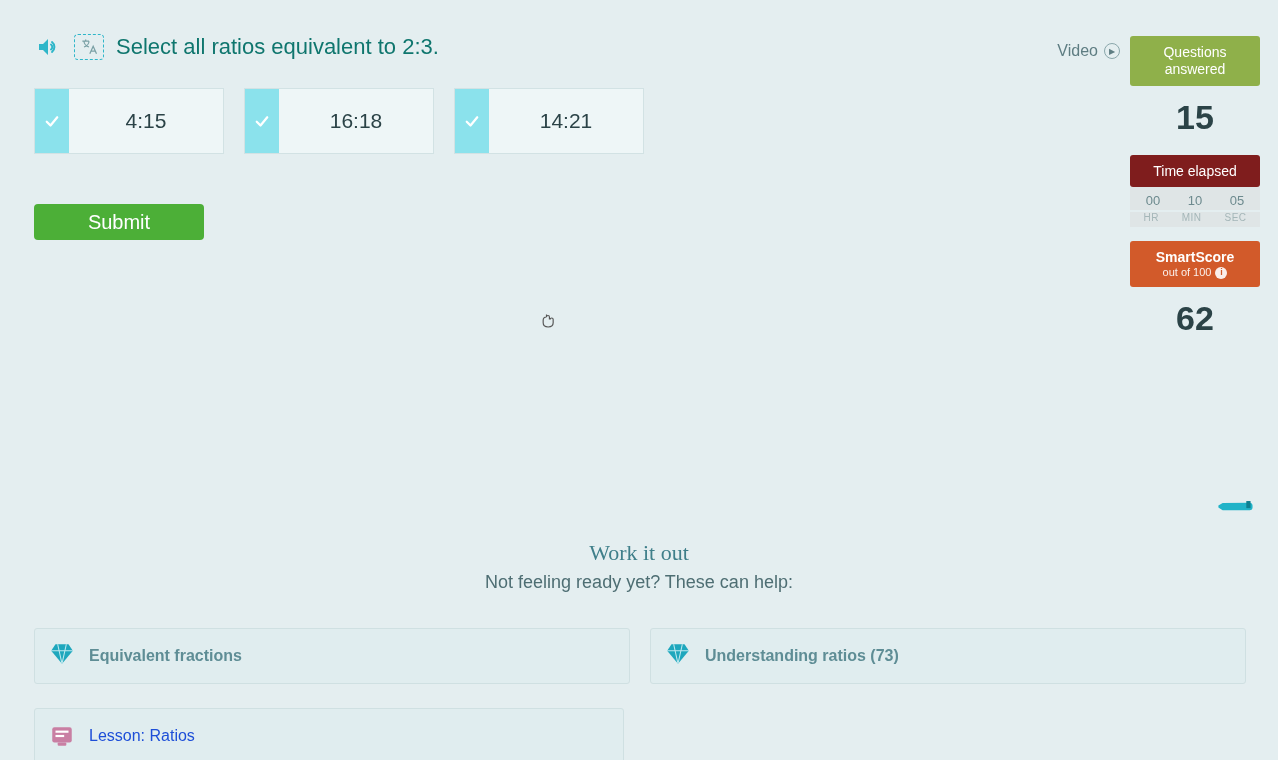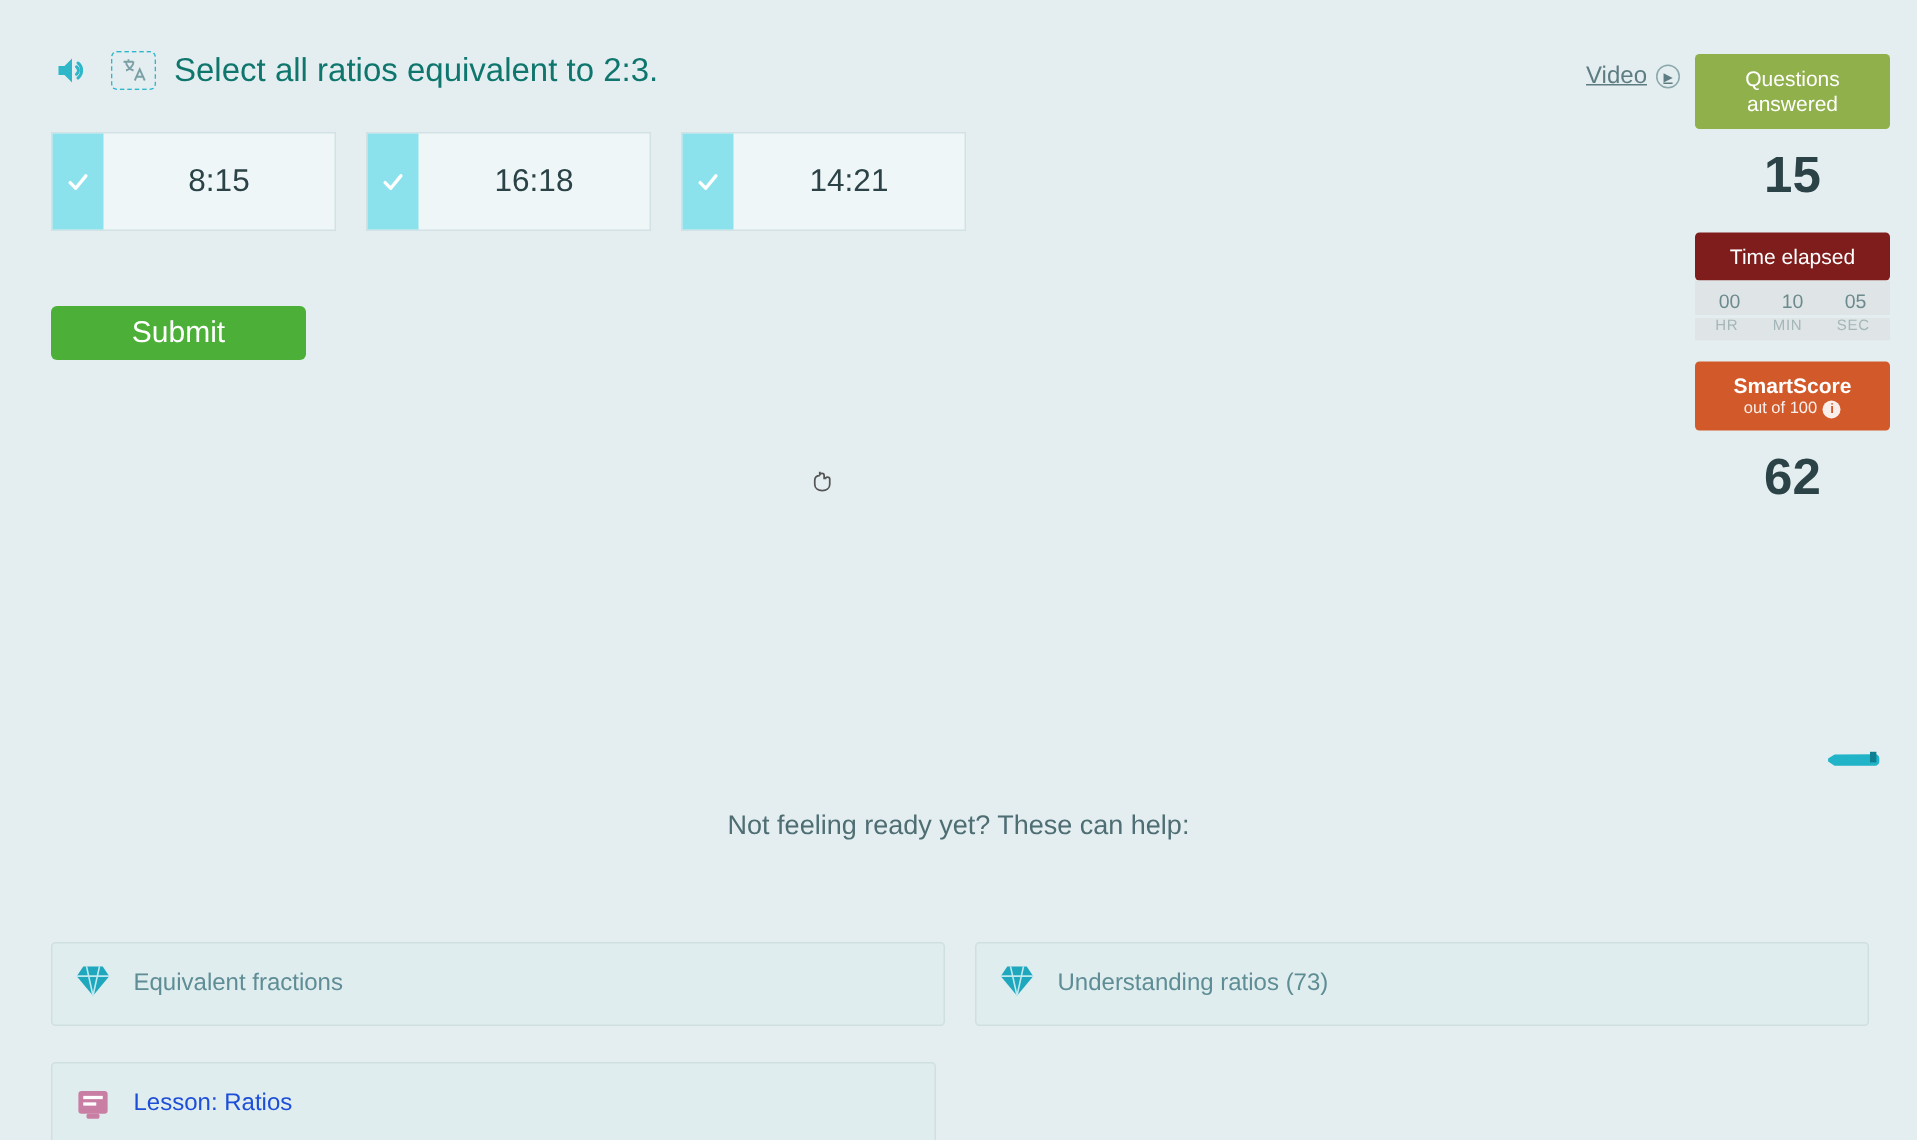--- a/index.html
+++ b/index.html
@@ -123,21 +123,20 @@
   .video-link {
     position: absolute;
     right: 158px;
     top: 42px;
     color: #5e7d82;
     font-size: 16px;
     display: flex;
     align-items: center;
     gap: 6px;
     cursor:pointer;
-    text-decoration:underline;
   }
   .video-link .play {
     width: 16px; height:16px;
     border:1px solid #8aa7ab;
     border-radius:50%;
     display:flex;align-items:center;justify-content:center;
     font-size:8px;color:#5e7d82;
   }
   .side-box {
     border-radius: 3px;
@@ -206,20 +205,21 @@
     font-size: 18px;
     color:#4e6e73;
   }
 
   .help-cards{
     position:absolute;
     left:34px; right:32px;
     top: 628px;
     display:flex;
     gap: 20px;
+    font-weight: bold;
   }
   .help-card{
     flex:1;
     background:#e0edef;
     border:1px solid #cfe0e2;
     border-radius:3px;
     height:56px;
     display:flex;
     align-items:center;
     gap:14px;
@@ -276,21 +276,21 @@
       <span class="question-text">Select all ratios equivalent to 2:3.</span>
     </div>
 
     <div class="answers-row">
       <div class="answer-choice">
         <div class="answer-check">
           <svg viewBox="0 0 24 24" fill="none" stroke="#fff" stroke-width="3" stroke-linecap="round" stroke-linejoin="round">
               <polyline points="5 13 10 18 19 7"></polyline>
             </svg>
         </div>
-        <div class="answer-text">8:15</div>
+        <div class="answer-text">4:15</div>
       </div>
       <div class="answer-choice">
         <div class="answer-check">
           <svg viewBox="0 0 24 24" fill="none" stroke="#fff" stroke-width="3" stroke-linecap="round" stroke-linejoin="round">
               <polyline points="5 13 10 18 19 7"></polyline>
             </svg>
         </div>
         <div class="answer-text">16:18</div>
       </div>
       <div class="answer-choice">
@@ -340,20 +340,21 @@
   </div>
 
   <div class="pencil-icon">
     <svg viewBox="0 0 24 24" width="34" height="34" fill="#21b3c8">
         <path d="M3 21l3.5-.8L20 6.7c.8-.8.8-2 0-2.8l-1-1c-.8-.8-2-.8-2.8 0L2.8 16.5 2 20l1 1z"></path>
         <rect x="14" y="3" width="5" height="3" transform="rotate(45 16.5 4.5)" fill="#0e7f90"></rect>
       </svg>
   </div>
 
   <div class="workitout">
+    <h3>Work it out</h3>
     <p>Not feeling ready yet? These can help:</p>
   </div>
 
   <div class="help-cards">
     <div class="help-card">
       <span class="gem-icon">
         <svg viewBox="0 0 24 24" width="26" height="26" fill="#1ea7bd">
             <path d="M6 3h12l4 6-10 12L2 9l4-6z"></path>
             <path d="M2 9h20M8 3l4 18M16 3l-4 18" stroke="#bfe9ef" stroke-width="1" fill="none"></path>
           </svg>

